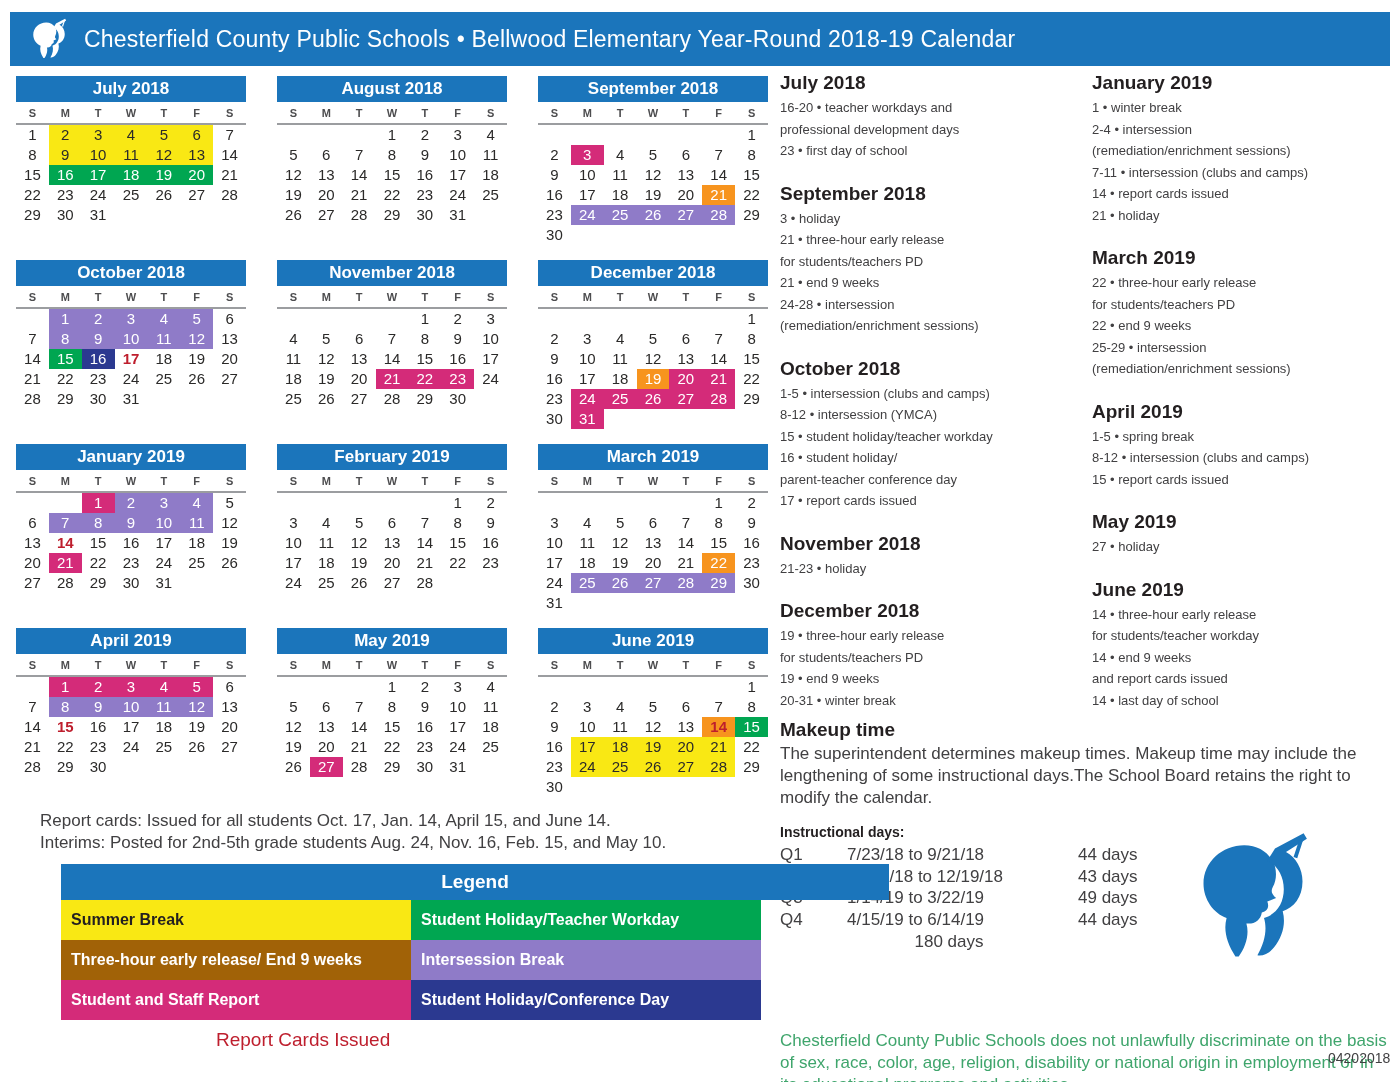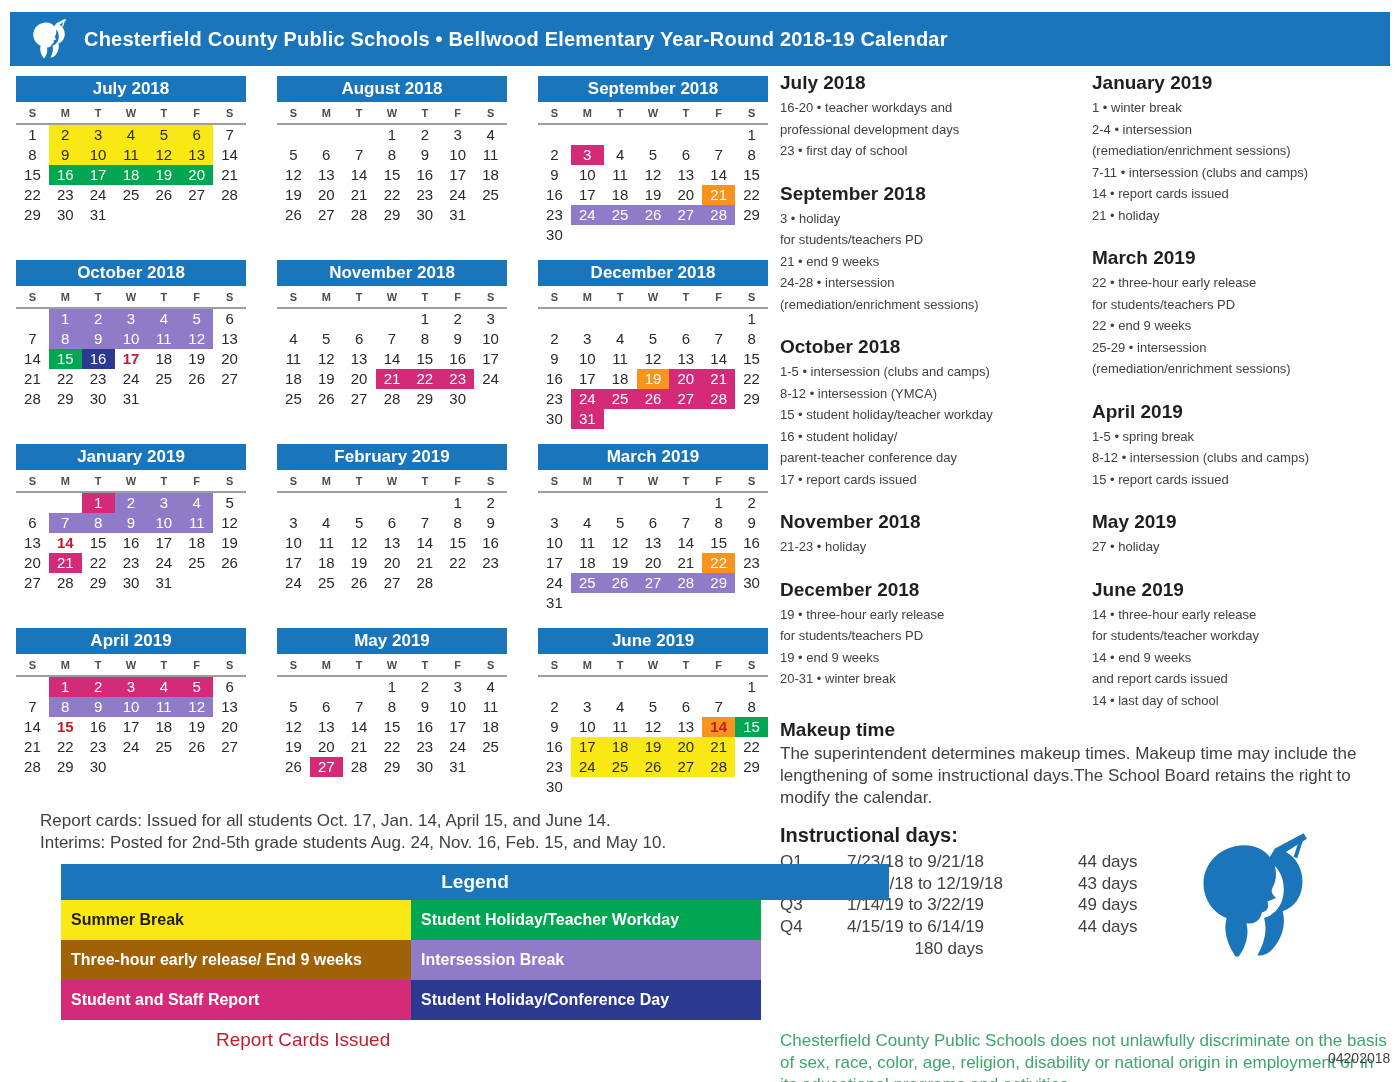--- a/index.html
+++ b/index.html
@@ -7,21 +7,21 @@
     --purple:#8f7bc8; --orange:#f7941e; --navy:#2b3990; --red:#be1e2d;
     --disc-green:#3fa56c; --ink:#414042; --ink-dark:#231f20;
   }
   html,body{margin:0;padding:0;background:#fff;}
   .page{position:relative;width:1400px;height:1082px;background:#fff;overflow:hidden;
         font-family:"Liberation Sans",sans-serif;color:var(--ink);}
   
   .header{position:absolute;left:10px;top:12px;width:1380px;height:54px;background:var(--blue);
           color:#fff;display:flex;align-items:center;gap:14px;padding:0 18px;box-sizing:border-box;}
   .header .logo{width:42px;height:46px;color:#fff;flex:0 0 auto;}
-  .header-title{font-size:20px;font-weight:700;letter-spacing:.2px;white-space:nowrap;}
+  .header-title{font-size:23px;font-weight:400;letter-spacing:.2px;white-space:nowrap;}
   
   .months-grid{position:absolute;left:16px;top:76px;width:752px;display:grid;
                grid-template-columns:repeat(3,230px);column-gap:31px;row-gap:15px;}
   .month-title{background:var(--blue);color:#fff;text-align:center;font-size:17px;font-weight:600;
                height:26px;line-height:26px;}
   .dow-row{display:grid;grid-template-columns:repeat(7,1fr);height:20px;align-items:center;
            border-bottom:2px solid #9b9da0;margin-top:1px;}
   .dow-row span{text-align:center;font-size:11px;font-weight:700;color:#4d4d4f;}
   .days-grid{display:grid;grid-template-columns:repeat(7,1fr);grid-auto-rows:20px;}
   .day{text-align:center;font-size:15px;line-height:20px;color:#2b2a29;}
@@ -38,21 +38,21 @@
   .notes-col.c1{left:780px;} .notes-col.c2{left:1092px;}
   .note-section{margin-bottom:21px;}
   .note-title{font-size:19px;font-weight:700;color:var(--ink-dark);margin-bottom:3px;}
   .note-line{font-size:13px;line-height:21.5px;color:var(--ink);}
   
   .makeup{position:absolute;left:780px;top:719px;width:608px;}
   .makeup-title{font-size:19px;font-weight:700;color:var(--ink-dark);margin-bottom:2px;}
   .makeup-body{font-size:17px;line-height:22px;color:var(--ink);}
   
   .instructional{position:absolute;left:780px;top:824px;width:430px;}
-  .instr-title{font-size:20px;font-weight:700;color:var(--ink-dark);margin-bottom:4px;}
+  .instr-title{font-size:14px;font-weight:700;color:var(--ink-dark);margin-bottom:4px;}
   .instr-row{display:grid;grid-template-columns:58px 222px 110px;font-size:17px;line-height:21.5px;gap:9px;}
   .instr-total{width:222px;margin-left:58px;text-align:center;font-size:17px;line-height:24px;}
   
   .report-lines{position:absolute;left:40px;top:810px;font-size:17px;line-height:22px;color:var(--ink);}
   .legend{position:absolute;left:40px;top:864px;width:828px;padding-left:21px;}
   .legend-title{background:var(--blue);color:#fff;text-align:center;font-size:19px;font-weight:700;
                 height:36px;line-height:36px;}
   .legend-grid{display:grid;grid-template-columns:350px 350px;}
   .legend-cell{height:40px;line-height:40px;padding-left:10px;font-size:16px;font-weight:700;
                box-sizing:border-box;white-space:nowrap;}
@@ -667,20 +667,21 @@
   <div class="notes-col c1">
       <div class="note-section">
         <div class="note-title">July 2018</div>
         <div class="note-line">16-20 • teacher workdays and</div>
         <div class="note-line">professional development days</div>
         <div class="note-line">23 • first day of school</div>
       </div>
       <div class="note-section">
         <div class="note-title">September 2018</div>
         <div class="note-line">3 • holiday</div>
+        <div class="note-line">21 • three-hour early release</div>
         <div class="note-line">for students/teachers PD</div>
         <div class="note-line">21 • end 9 weeks</div>
         <div class="note-line">24-28 • intersession</div>
         <div class="note-line">(remediation/enrichment sessions)</div>
       </div>
       <div class="note-section">
         <div class="note-title">October 2018</div>
         <div class="note-line">1-5 • intersession (clubs and camps)</div>
         <div class="note-line">8-12 • intersession (YMCA)</div>
         <div class="note-line">15 • student holiday/teacher workday</div>

